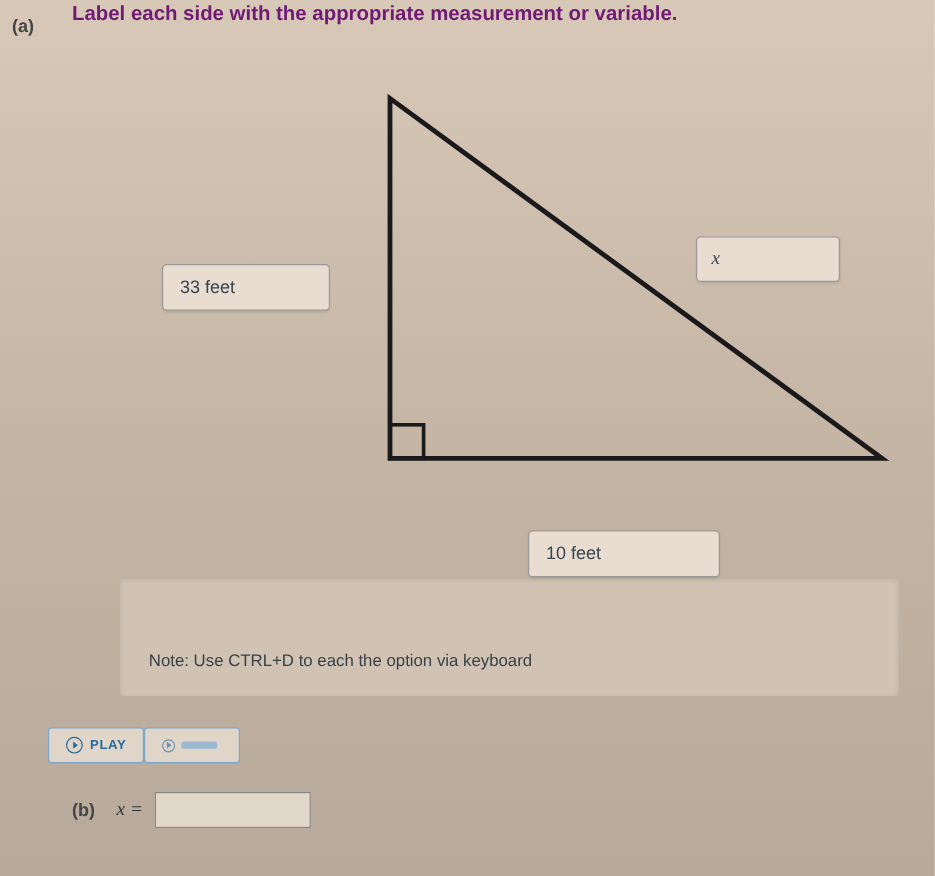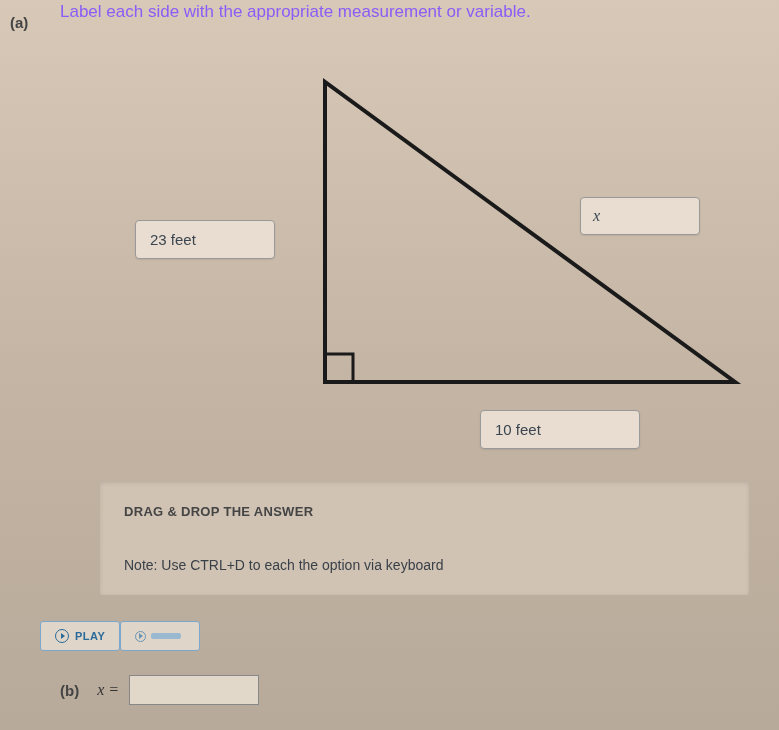--- a/index.html
+++ b/index.html
@@ -7,23 +7,23 @@
       font-family: Arial, Helvetica, sans-serif;
       background: linear-gradient(180deg, #d8c8b8 0%, #c4b5a5 50%, #b8aa9a 100%);
       width: 779px;
       height: 730px;
       overflow: hidden;
       color: #333;
       position: relative;
     }
     .instruction {
       font-size: 17px;
-      color: #8b5cf6;
+      color: #701a75;
       padding: 2px 0 0 60px;
-      font-weight: 400;
+      font-weight: 700;
     }
     .part-label {
       position: absolute;
       font-size: 15px;
       color: #444;
       font-weight: bold;
     }
     .part-a { top: 14px; left: 10px; }
     .triangle-area {
       position: relative;
@@ -45,21 +45,21 @@
       color: #3a4550;
       display: flex;
       align-items: center;
       min-width: 140px;
       min-height: 38px;
       box-shadow: 0 1px 2px rgba(0,0,0,0.08);
     }
     .small-box { min-width: 120px; padding: 8px 12px; font-style: italic; font-family: 'Times New Roman', serif; font-size: 16px; }
     .box-23feet { top: 198px; left: 135px; }
     .box-x { top: 175px; left: 580px; }
-    .box-10feet { top: 388px; left: 440px; min-width: 160px; margin-left: 40px; }
+    .box-10feet { top: 420px; left: 440px; min-width: 160px; }
     .drag-panel {
       margin: 60px 30px 0 100px;
       background: #d0c3b4;
       border-radius: 2px;
       padding: 22px 24px;
       box-shadow: inset 0 1px 4px rgba(0,0,0,0.1);
     }
     .drag-title {
       font-size: 13px;
       font-weight: bold;
@@ -150,27 +150,26 @@
 
 <div class="instruction">Label each side with the appropriate measurement or variable.</div>
 <div class="part-label part-a">(a)</div>
 
 <div class="triangle-area">
   <svg class="triangle-svg" width="440" height="330">
     <polygon points="10,10 10,310 420,310" fill="none" stroke="#1a1a1a" stroke-width="4" stroke-linejoin="miter"></polygon>
     <rect x="10" y="282" width="28" height="28" fill="none" stroke="#1a1a1a" stroke-width="3"></rect>
   </svg>
 
-  <div class="label-box box-23feet">23 feet</div>
+  <div class="label-box box-23feet">33 feet</div>
   <div class="label-box small-box box-x">x</div>
   <div class="label-box box-10feet">10 feet</div>
 </div>
 
 <div class="drag-panel">
-  <div class="drag-title">DRAG &amp; DROP THE ANSWER</div>
   <div class="drag-note">Note: Use CTRL+D to each the option via keyboard</div>
 </div>
 
 <div class="controls-row">
   <button class="play-btn">
     <span class="play-icon-circle">
         <span class="play-triangle"></span>
       </span>
     <span>PLAY</span>
   </button>

